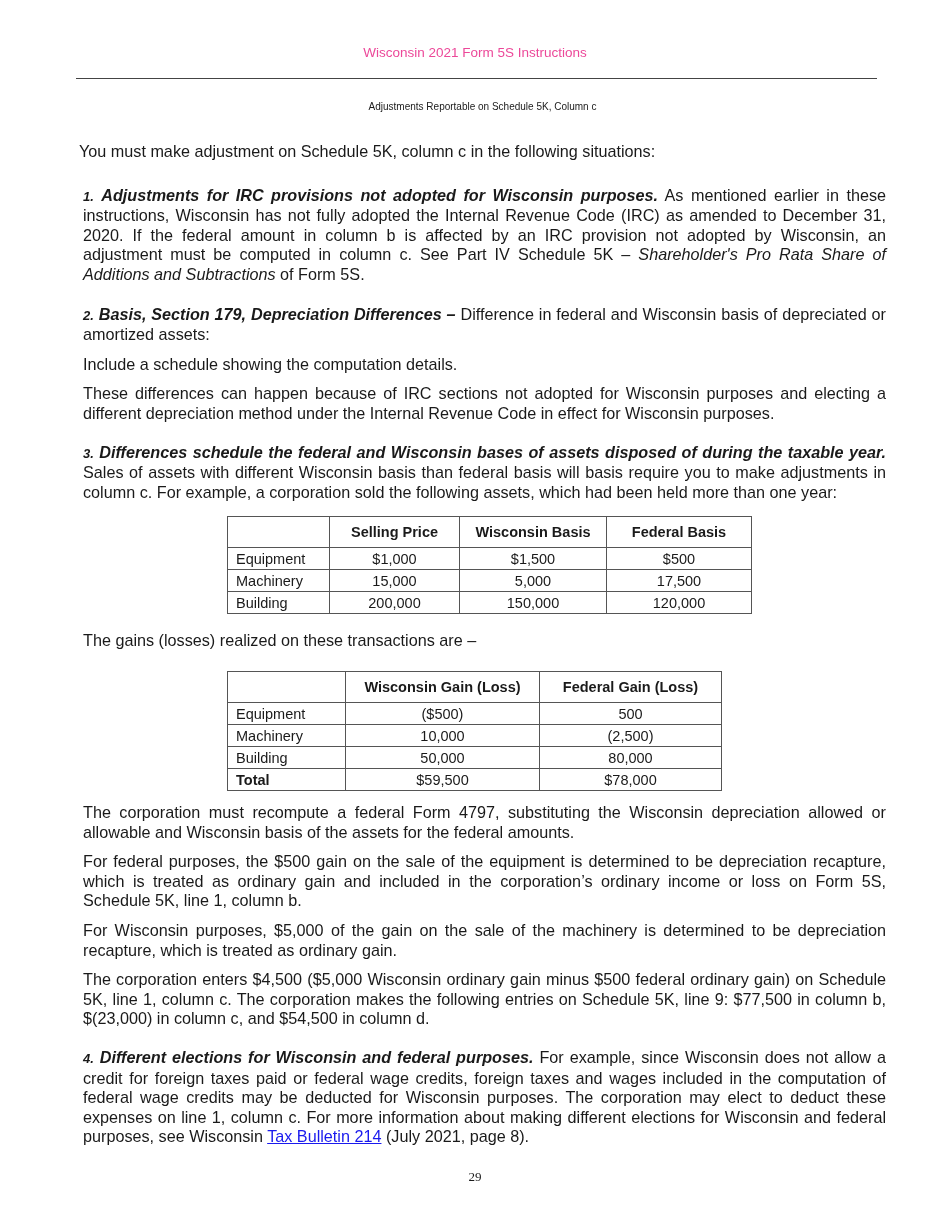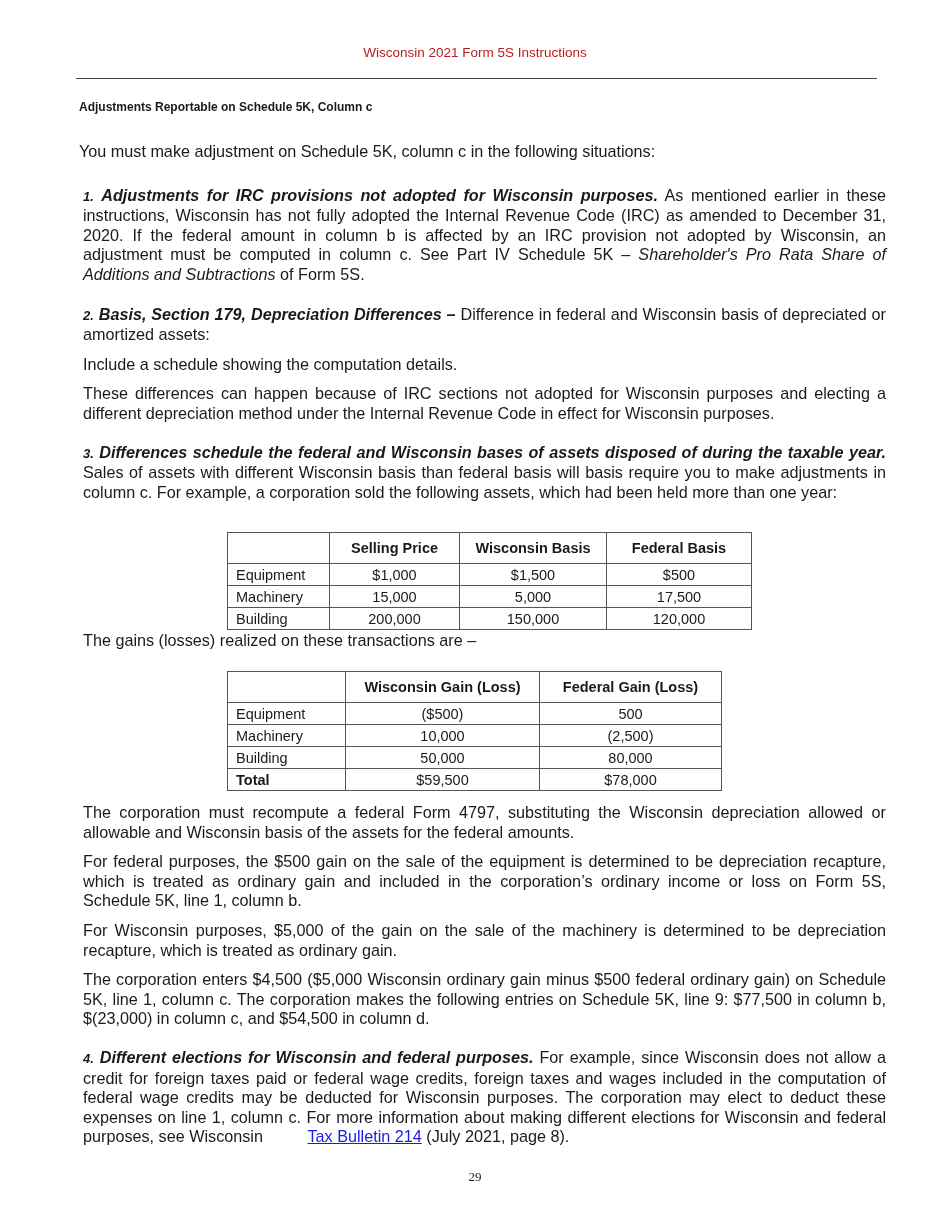--- a/index.html
+++ b/index.html
@@ -2,51 +2,51 @@
 <html><head>
   <meta charset="utf-8">
   <style>
     html, body { margin: 0; padding: 0; background: #ffffff; }
     body {
       width: 950px; height: 1230px; position: relative; overflow: hidden;
       font-family: "Liberation Sans", sans-serif; color: #1a1a1a;
     }
     .running-header {
       position: absolute; top: 45px; left: 0; width: 950px;
-      text-align: center; font-size: 13.5px; color: #b91c1c;
+      text-align: center; font-size: 13.5px; color: #ec4899;
     }
     .header-rule {
       position: absolute; top: 78px; left: 76px; width: 801px; height: 0;
       border-top: 1.5px solid #444;
     }
     .content {
       position: absolute; top: 96px; left: 83px; width: 803px;
       font-size: 16.2px; line-height: 19.6px;
     }
     h2 {
-      font-size: 12px; font-weight: bold; margin: 0 0 0 -4px; line-height: 22px;
+      font-size: 10px; font-weight: normal; margin: 0 0 0 -4px; line-height: 22px; text-align: center;
     }
     p { margin: 0; text-align: justify; }
     .intro { margin: 24px 0 0 -4px; }
     .item { margin-top: 20px; }
     .gap { margin-top: 10px; }
     .num { font-size: 13px; font-weight: bold; font-style: italic; }
     .lead { font-weight: bold; font-style: italic; }
     em { font-style: italic; }
-    a.link { color: #1a1aee; text-decoration: underline; margin-left: 40px; }
+    a.link { color: #1a1aee; text-decoration: underline; }
     table.data {
       border-collapse: collapse; font-size: 14.5px; position: absolute;
     }
     table.data td, table.data th {
       border: 1px solid #555; padding: 0 8px; height: 21px; text-align: center;
     }
     table.data th { font-weight: bold; height: 30px; }
     table.data td.label { text-align: left; }
     table.data td.bold { font-weight: bold; }
-    #table-sales { top: 516px; left: 227px; width: 525px; margin-top: 16px; }
+    #table-sales { top: 516px; left: 227px; width: 525px; }
     #table-gains { top: 671px; left: 227px; width: 495px; padding-left: 39px; }
     .page-number {
       position: absolute; top: 1169px; left: 0; width: 950px;
       text-align: center; font-family: Liberation Serif, serif; font-size: 13px;
     }
     .abs-p { position: absolute; left: 83px; width: 803px; font-size: 16.2px; line-height: 19.6px; }
   </style>
 </head>
 <body>
 

